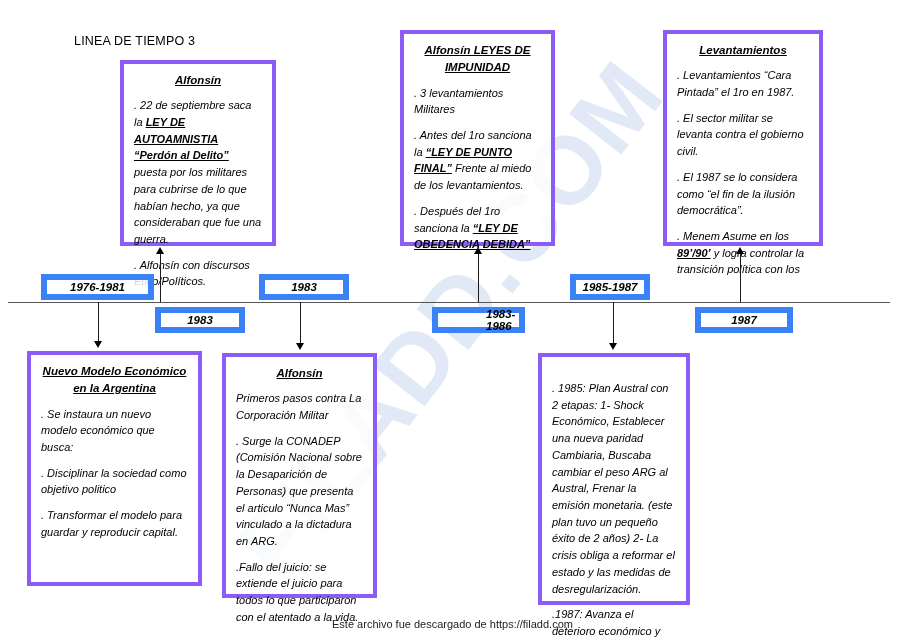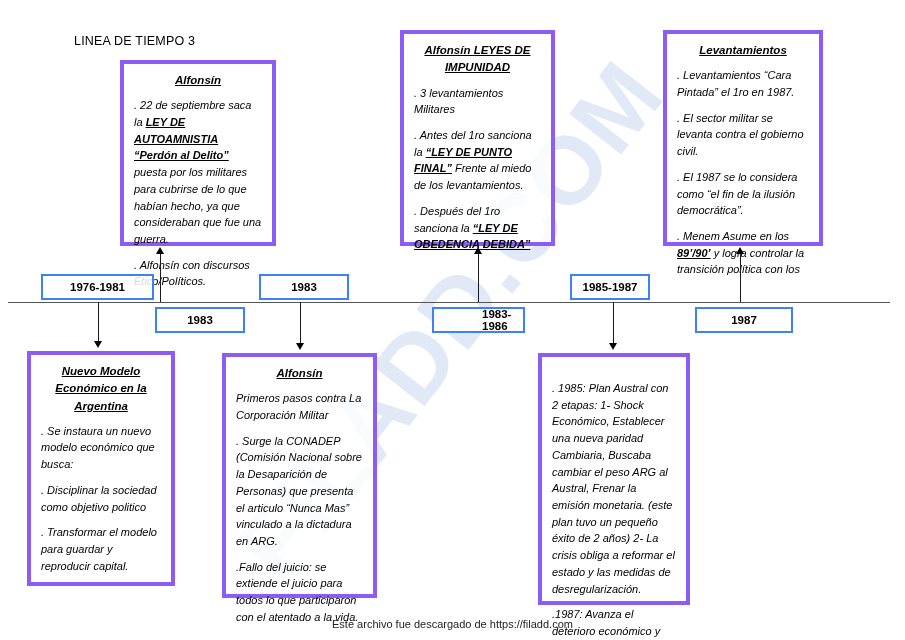--- a/index.html
+++ b/index.html
@@ -70,25 +70,25 @@
     margin-bottom:8px;
   }
   .box p{margin:8px 0 9px 0;}
   .box p:last-child{margin-bottom:0;}
   .box b{font-weight:bold;text-decoration:underline;font-style:italic;}
 
   
   .chip{
     position:absolute;
     box-sizing:border-box;
-    border:2px solid #3b82f6;
+    border:6px solid #3b82f6;
     background:rgba(255,255,255,0.85);
     height:26px;
     display:flex;align-items:center;justify-content:center;
-    font-weight:bold;font-size:11.5px;
+    font-style:italic;font-weight:bold;font-size:11.5px;
     color:#000;
   }
 
   
   .axis{
     position:absolute;
     left:8px; top:302px;
     width:882px; height:0;
     border-top:1px solid #555;
   }
@@ -185,21 +185,21 @@
     <div class="chip" style="left:155px; top:307px; width:90px;">
       <span>1983</span>
     </div>
     <div class="chip" style="left:432px; top:307px; width:93px;padding-left:48px;">
       <span>1983-1986</span>
     </div>
     <div class="chip" style="left:695px; top:307px; width:98px;">
       <span>1987</span>
     </div>
 
-    <div class="box" style="left:27px; top:351px; width:148px; height:235px;">
+    <div class="box" style="left:27px; top:351px; width:175px; height:235px;">
       <span class="hd">Nuevo Modelo Económico en la Argentina</span>
       <p>. Se instaura un nuevo modelo económico que busca:</p>
       <p>. Disciplinar la sociedad como objetivo politico</p>
       <p>. Transformar el modelo para guardar y reproducir capital.</p>
     </div>
 
     <div class="box" style="left:222px; top:353px; width:155px; height:245px;">
       <span class="hd">Alfonsín</span>
       <p>Primeros pasos contra La Corporación Militar</p>
       <p>. Surge la CONADEP (Comisión Nacional sobre la Desaparición de Personas) que presenta el articulo “Nunca Mas” vinculado a la dictadura en ARG.</p>

